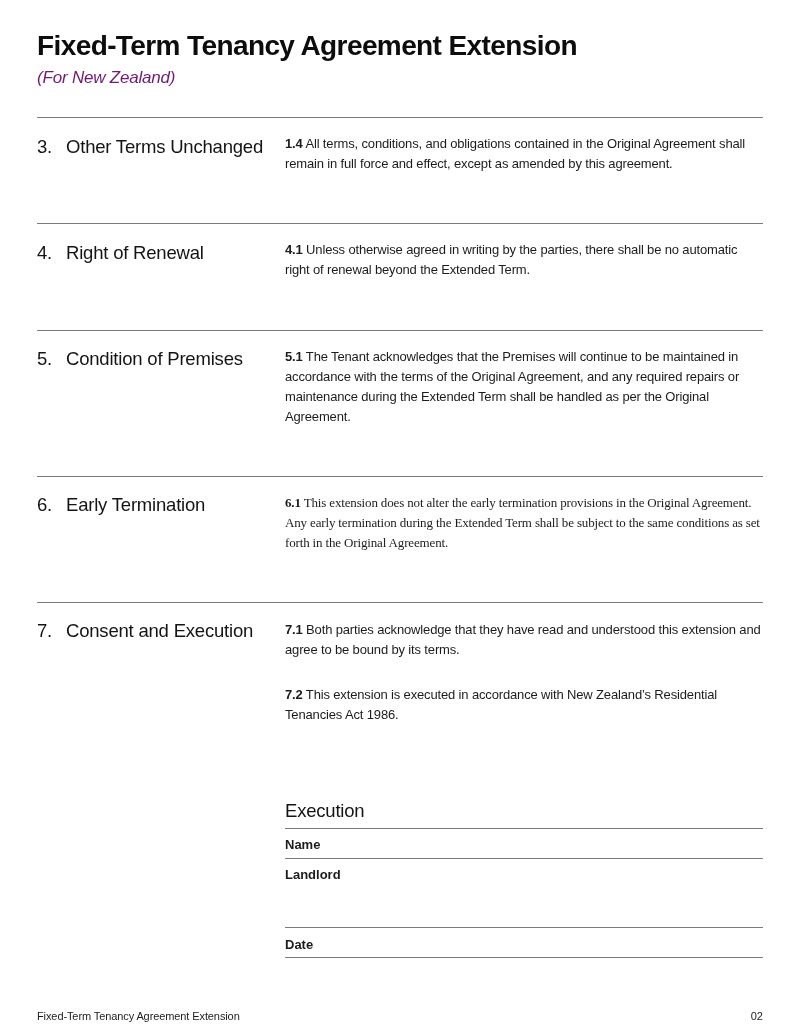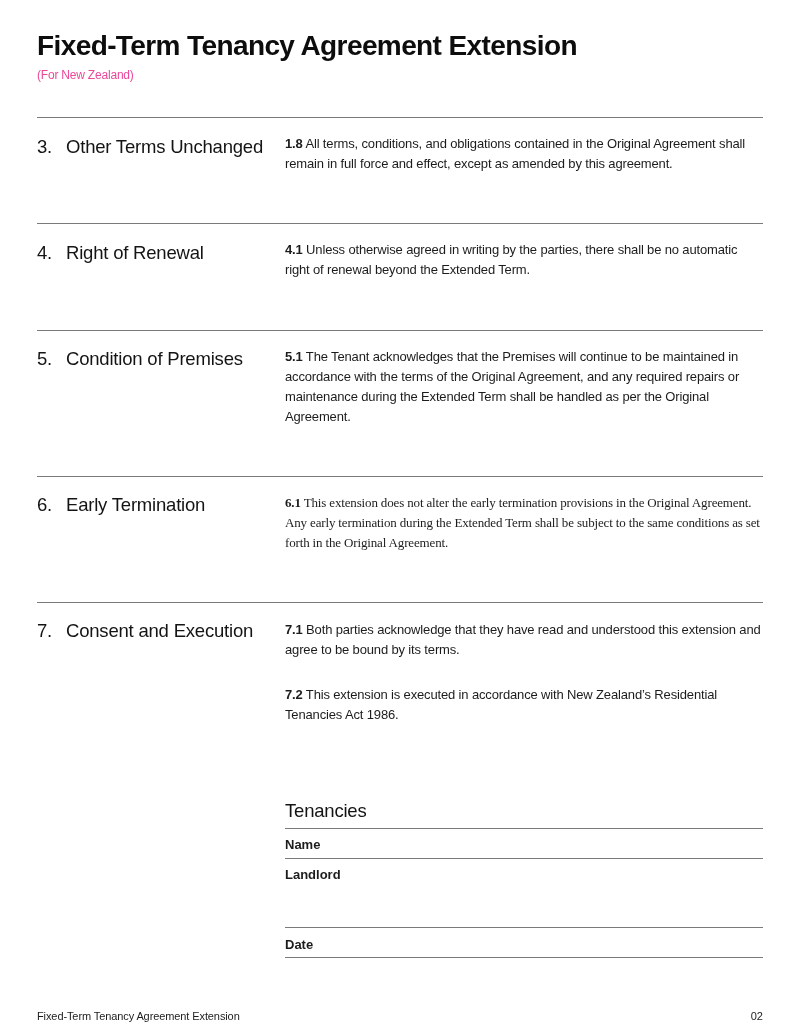--- a/index.html
+++ b/index.html
@@ -30,23 +30,24 @@
       font-size: 28px;
       font-weight: bold;
       letter-spacing: -0.6px;
       color: #0d0d0d;
       white-space: nowrap;
     }
     .doc-subtitle {
       position: absolute;
       left: 0;
       top: 68px;
-      font-size: 12px;
-      color: #ec4899;
+      font-size: 17px;
+      color: #701a75;
       letter-spacing: -0.2px;
+      font-style: italic;
     }
     .rule {
       position: absolute;
       left: 0;
       width: 726px;
       height: 0;
       border-top: 1.5px solid #7a7a7a;
     }
     .section {
       position: absolute;
@@ -130,21 +131,21 @@
   <h1 class="doc-title">Fixed-Term Tenancy Agreement Extension</h1>
   <div class="doc-subtitle">(For New Zealand)</div>
 
   <div class="rule" style="top:117px;"></div>
 
   <div class="section" style="top:136px;">
     <div class="section-heading">
       <span class="section-num">3.</span><span>Other Terms Unchanged</span>
     </div>
     <div class="clause" style="top:-2px;">
-      <span class="clause-num">1.8</span>
+      <span class="clause-num">1.4</span>
       <span>All terms, conditions, and obligations contained in the Original Agreement shall remain in full force and effect, except as amended by this agreement.</span>
     </div>
   </div>
 
   <div class="rule" style="top:223px;"></div>
 
   <div class="section" style="top:242px;">
     <div class="section-heading">
       <span class="section-num">4.</span><span>Right of Renewal</span>
     </div>
@@ -188,21 +189,21 @@
       <span class="clause-num">7.1</span>
       <span>Both parties acknowledge that they have read and understood this extension and agree to be bound by its terms.</span>
     </div>
     <div class="clause" style="top:65px;">
       <span class="clause-num">7.2</span>
       <span>This extension is executed in accordance with New Zealand’s Residential Tenancies Act 1986.</span>
     </div>
   </div>
 
   <div class="sig-block">
-    <div class="sig-title">Tenancies</div>
+    <div class="sig-title">Execution</div>
     <div class="sig-rule" style="top:28px;"></div>
     <div class="sig-label" style="top:37px;">Name</div>
     <div class="sig-rule" style="top:58px;"></div>
     <div class="sig-label" style="top:67px;">Landlord</div>
     <div class="sig-rule" style="top:127px;"></div>
     <div class="sig-label" style="top:137px;">Date</div>
     <div class="sig-rule" style="top:157px;"></div>
   </div>
 
   <div class="footer-title">Fixed-Term Tenancy Agreement Extension</div>

